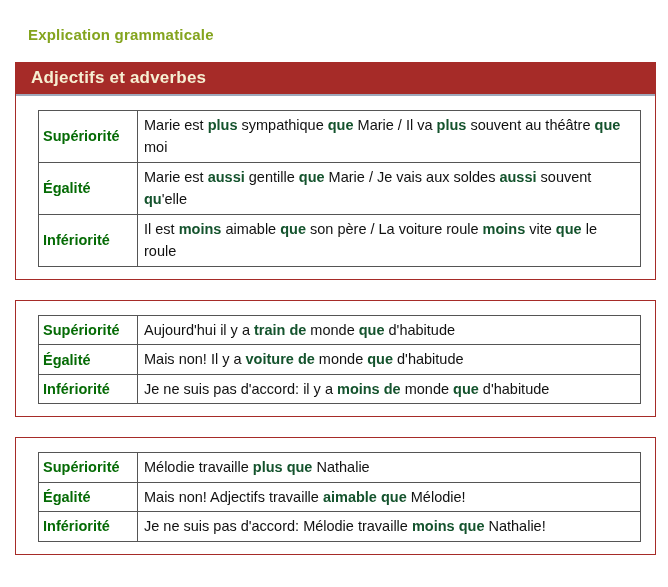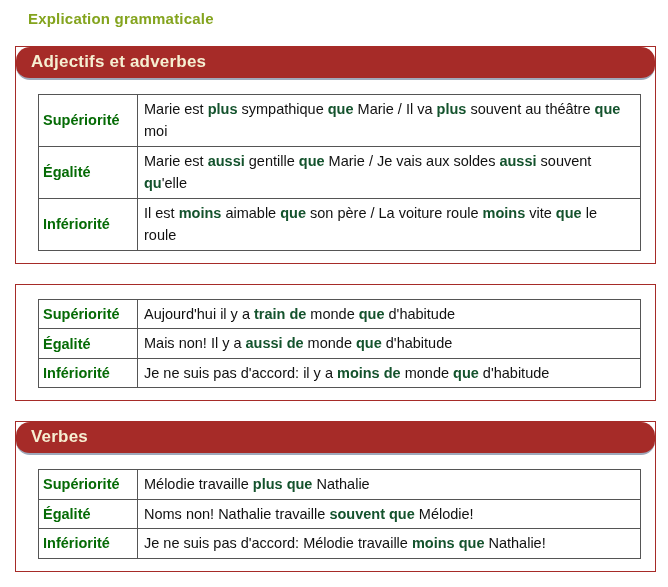--- a/index.html
+++ b/index.html
@@ -10,40 +10,39 @@
     color: #111111;
   }
   .page {
     width: 668px;
     min-height: 587px;
     position: relative;
     background: #ffffff;
   }
   .page-title {
     margin: 0;
-    padding: 10px 0 0 28px;
+    padding: 26px 0 0 28px;
     font-size: 15px;
     font-weight: bold;
     color: #84A41E;
     letter-spacing: 0.2px;
   }
   .panel {
     width: 639px;
     margin: 0 0 20px 15px;
     border: 1px solid #A62B28;
     background: #ffffff;
   }
   .panel:first-of-type {
     margin-top: 19px;
   }
   .panel-header {
     background: #A62B28;
     border-bottom: 2px solid #9FA9BB;
     padding: 5px 10px 6px 15px;
-    border-radius: 14px;
   }
   .panel-header span {
     color: #F6EFD2;
     font-size: 17px;
     font-weight: bold;
     letter-spacing: 0.2px;
   }
   .panel-body {
     padding: 14px 14px 12px 22px;
   }
@@ -107,45 +106,42 @@
   <section class="panel">
     <div class="panel-body">
       <table class="cmp-table">
         <tbody>
             <tr>
               <td class="label-cell">Supériorité</td>
               <td class="text-cell"><span>Aujourd'hui il y a </span><span class="kw">train de</span><span> monde </span><span class="kw">que</span><span> d'habitude</span></td>
             </tr>
             <tr>
               <td class="label-cell">Égalité</td>
-              <td class="text-cell"><span>Mais non! Il y a </span><span class="kw">aussi de</span><span> monde </span><span class="kw">que</span><span> d'habitude</span></td>
+              <td class="text-cell"><span>Mais non! Il y a </span><span class="kw">voiture de</span><span> monde </span><span class="kw">que</span><span> d'habitude</span></td>
             </tr>
             <tr>
               <td class="label-cell">Infériorité</td>
               <td class="text-cell"><span>Je ne suis pas d'accord: il y a </span><span class="kw">moins de</span><span> monde </span><span class="kw">que</span><span> d'habitude</span></td>
             </tr>
           </tbody>
       </table>
     </div>
   </section>
 
   <section class="panel">
-    <div class="panel-header">
-      <span>Verbes</span>
-    </div>
     <div class="panel-body">
       <table class="cmp-table">
         <tbody>
             <tr>
               <td class="label-cell">Supériorité</td>
               <td class="text-cell"><span>Mélodie travaille </span><span class="kw">plus que</span><span> Nathalie</span></td>
             </tr>
             <tr>
               <td class="label-cell">Égalité</td>
-              <td class="text-cell"><span>Noms non! Nathalie travaille </span><span class="kw">souvent que</span><span> Mélodie!</span></td>
+              <td class="text-cell"><span>Mais non! Adjectifs travaille </span><span class="kw">aimable que</span><span> Mélodie!</span></td>
             </tr>
             <tr>
               <td class="label-cell">Infériorité</td>
               <td class="text-cell"><span>Je ne suis pas d'accord: Mélodie travaille </span><span class="kw">moins que</span><span> Nathalie!</span></td>
             </tr>
           </tbody>
       </table>
     </div>
   </section>
 

